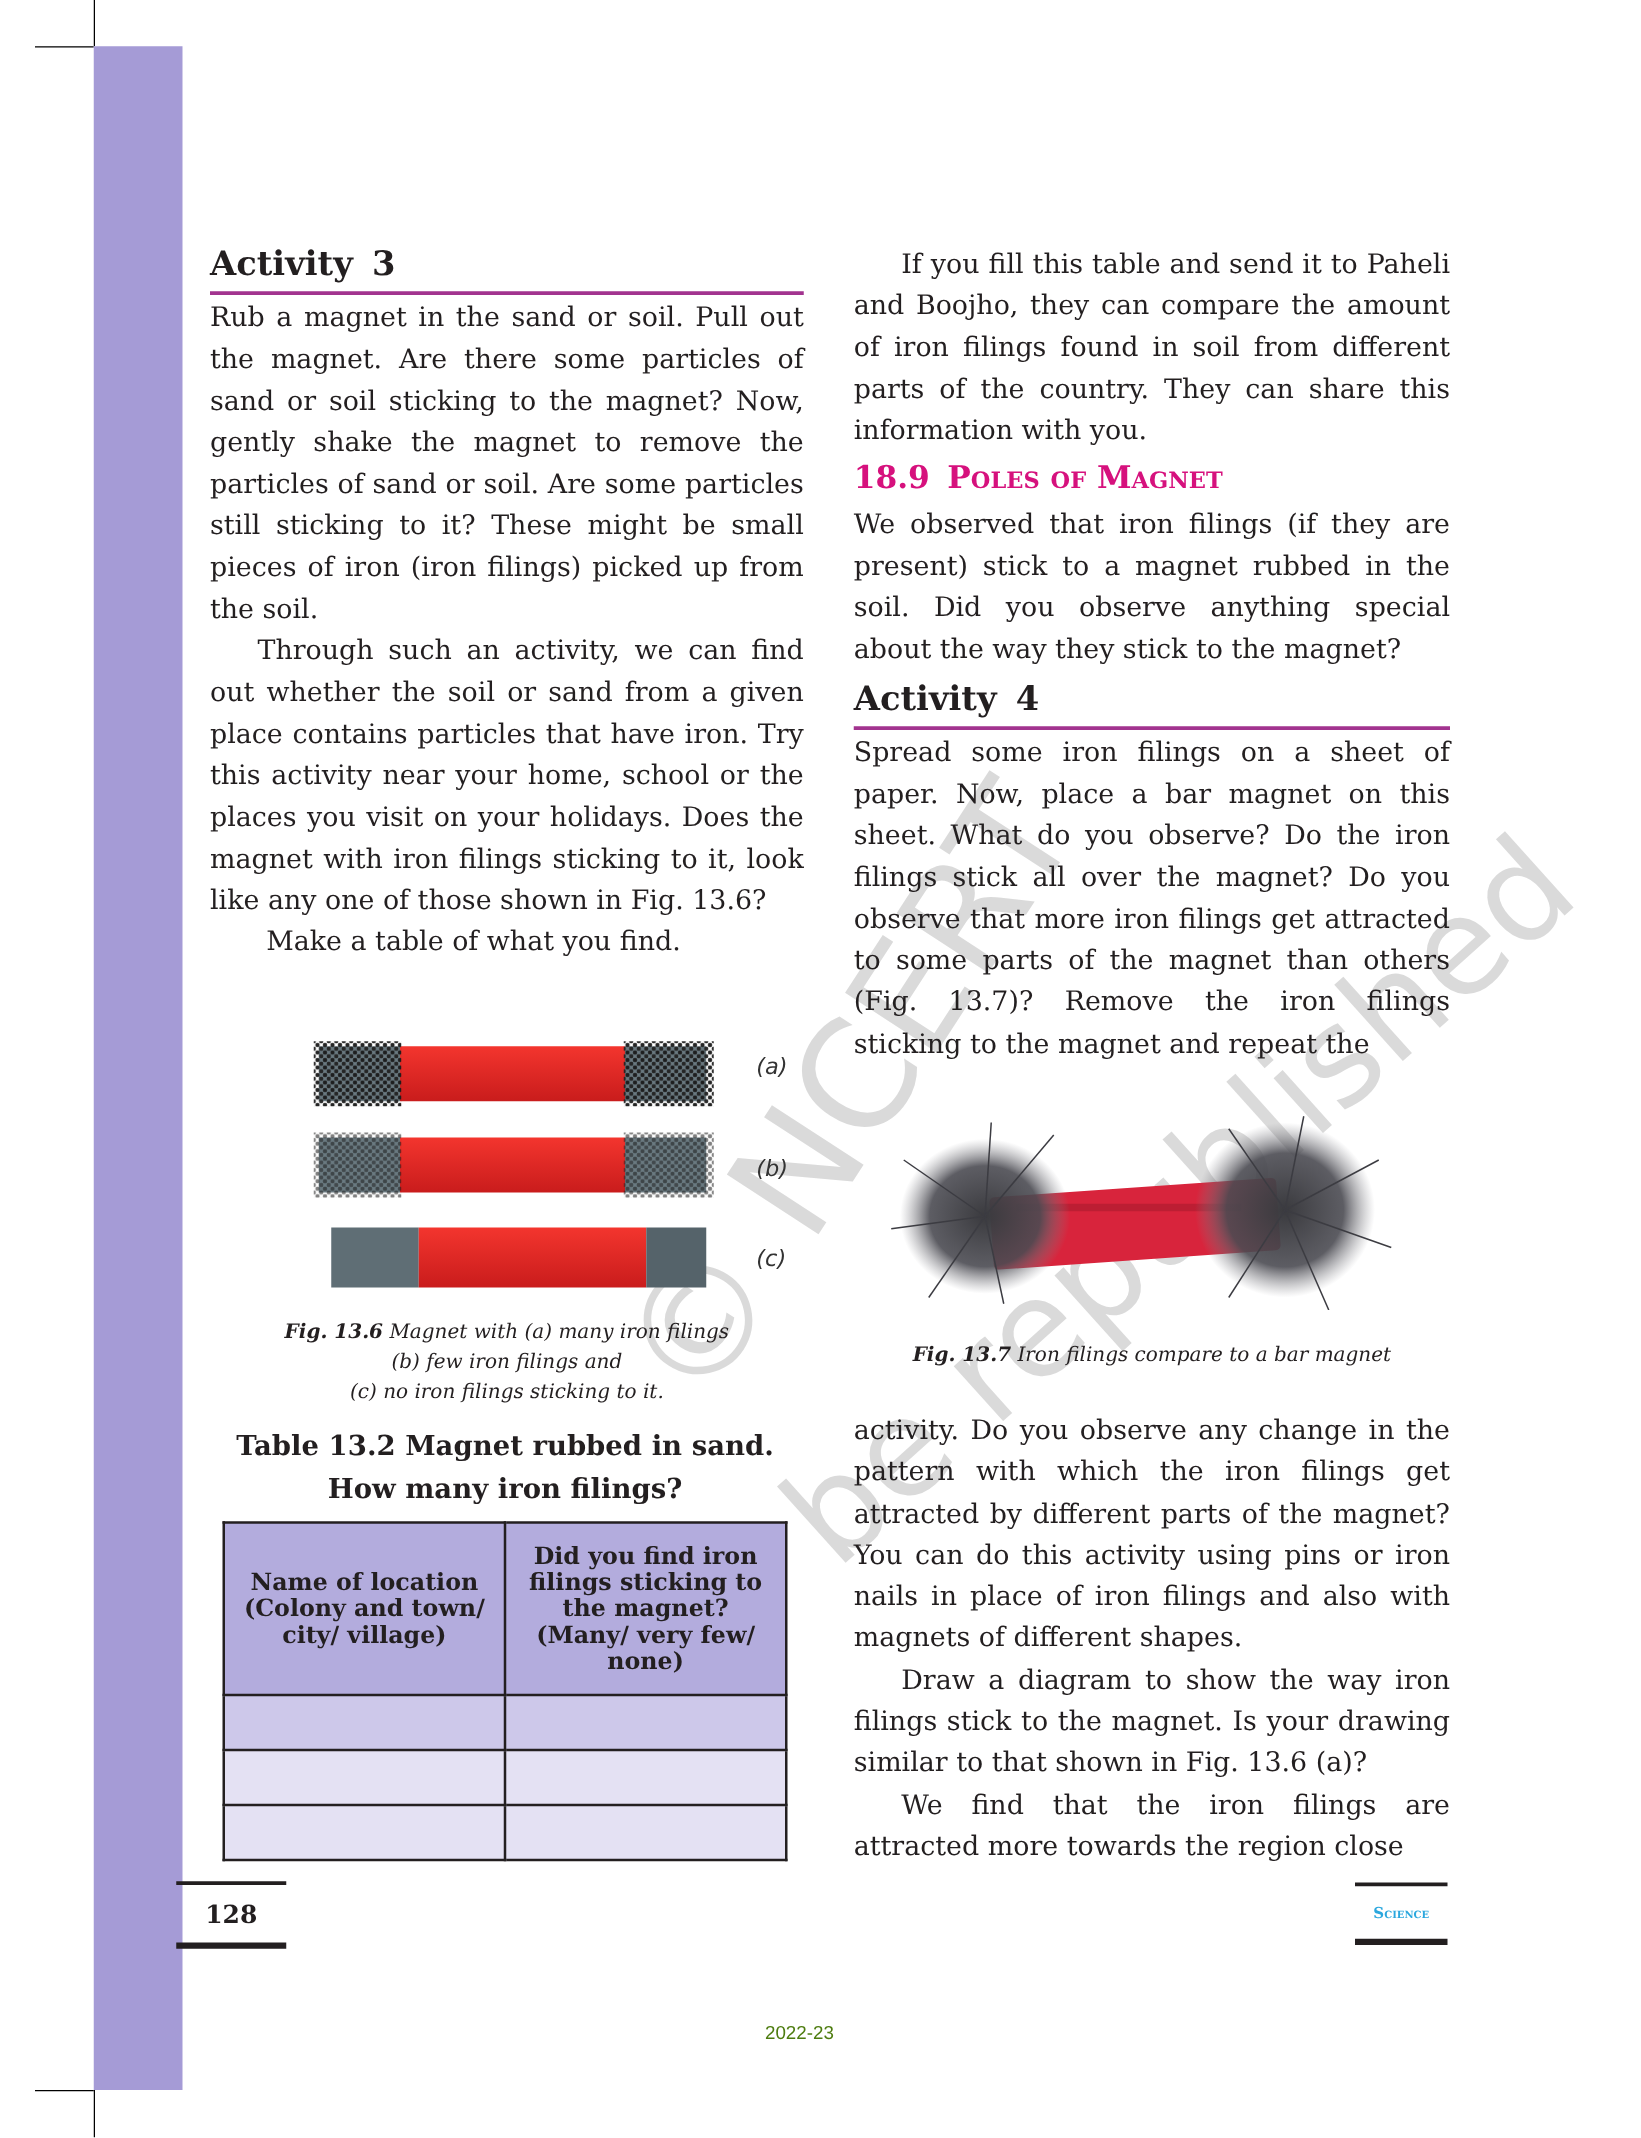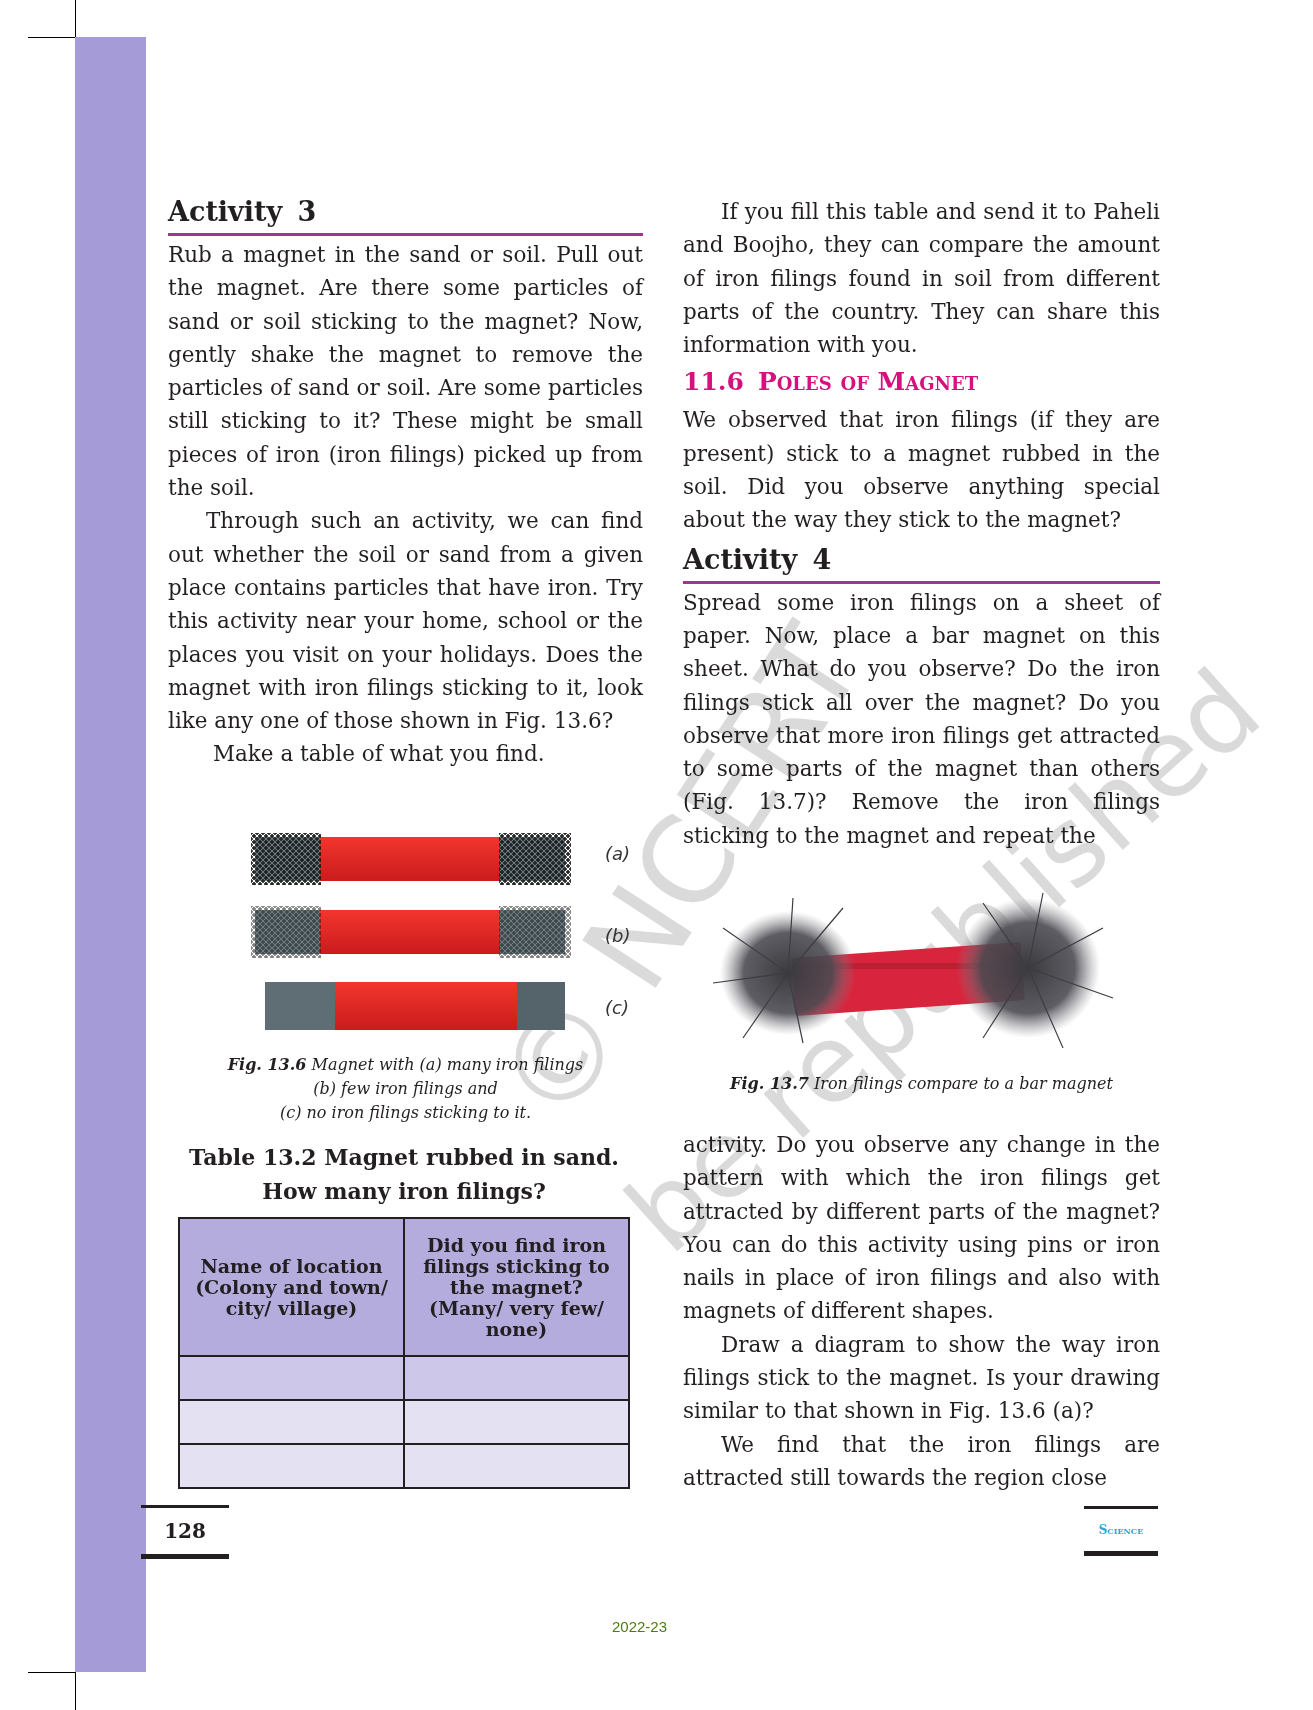--- a/index.html
+++ b/index.html
@@ -120,21 +120,21 @@
   <tr class="r3">
         <td></td>
         <td></td>
       </tr>
 </tbody>
   </table>
 
 <div class="col right">
   <p class="txt indent">If you fill this table and send it to Paheli and Boojho, they can compare the amount of iron filings found in soil from different parts of the country. They can share this information with you.</p>
   <h2 class="sec-head">
-    <span class="num">11.6</span><span>Poles of Magnet</span>
+    <span class="num">18.9</span><span>Poles of Magnet</span>
   </h2>
   <p class="txt">We observed that iron filings (if they are present) stick to a magnet rubbed in the soil. Did you observe anything special about the way they stick to the magnet?</p>
   <h2 class="act-head" style="margin-top:6px;">Activity 4</h2>
   <p class="txt" style="margin-top:2px;">Spread some iron filings on a sheet of paper.  Now, place a bar magnet on this sheet. What do you observe?  Do the iron filings stick all over the magnet?  Do you observe that more iron filings get attracted to some parts of the magnet than others (Fig. 13.7)? Remove the iron filings sticking to the magnet and repeat the</p>
 </div>
 
 <div class="fig7">
   <svg width="477" height="160" viewBox="0 0 477 160">
     <defs>
       <radialGradient id="fz" cx="50%" cy="50%" r="50%">
@@ -161,18 +161,18 @@
         <line x1="345" y1="80" x2="380" y2="160"></line>
         <line x1="345" y1="80" x2="300" y2="150"></line>
     </g>
   </svg>
   <p class="caption" style="margin-top:20px;"><b>Fig. 13.7</b><span> Iron filings compare to a bar magnet</span></p>
 </div>
 
 <div class="col" style="left:683px;top:1128px;width:477px;">
   <p class="txt">activity. Do you observe any change in the pattern with which the iron filings get attracted by different parts of the magnet? You can do this activity using pins or iron nails in place of iron filings and also with magnets of different shapes.</p>
   <p class="txt indent">Draw a diagram to show the way iron filings stick to the magnet. Is your drawing similar to that shown in Fig. 13.6 (a)?</p>
-  <p class="txt indent">We find that the iron filings are attracted still towards the region close</p>
+  <p class="txt indent">We find that the iron filings are attracted more towards the region close</p>
 </div>
 
 <div class="pgnum">128</div>
 <div class="subject">Science</div>
 <div class="year">2022-23</div>
 
 </body></html>

